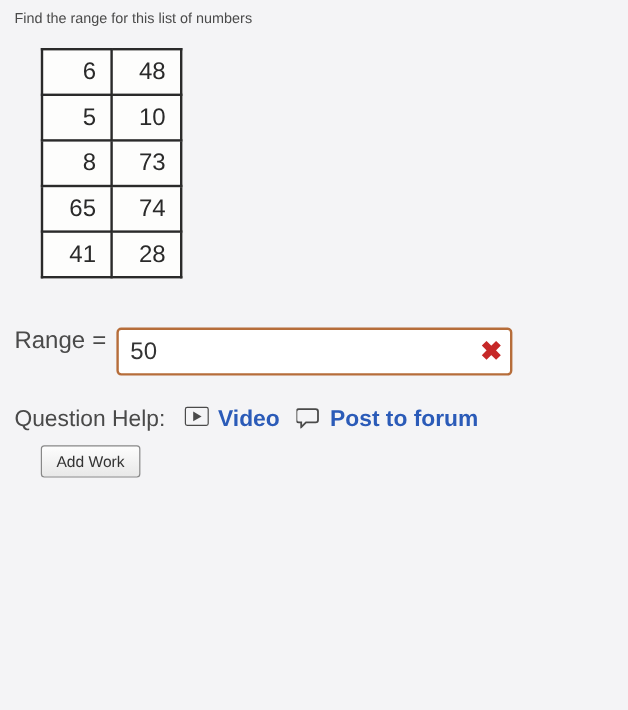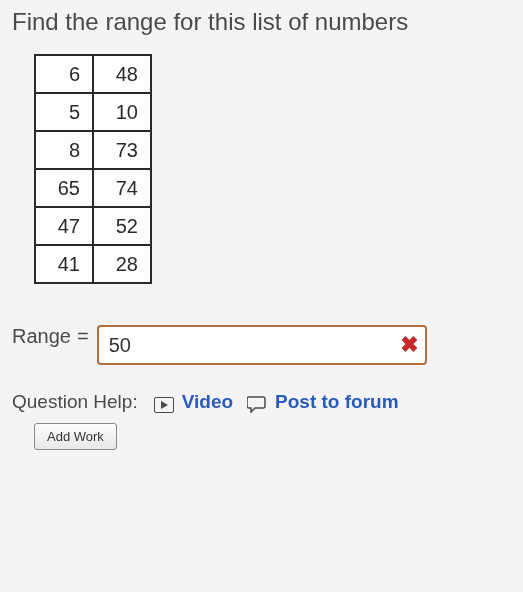--- a/index.html
+++ b/index.html
@@ -6,21 +6,21 @@
   body {
     margin: 0;
     padding: 8px 12px;
     font-family: Verdana, Geneva, sans-serif;
     background: #f4f4f6;
     color: #333;
     width: 523px;
     height: 592px;
   }
   .question-text {
-    font-size: 24px;
+    font-size: 12px;
     color: #4a4a4a;
     margin-bottom: 18px;
   }
   .num-table {
     margin-left: 22px;
     border-collapse: collapse;
     background: #fefefe;
   }
   .num-table td {
     border: 2px solid #2a2a2a;
@@ -70,21 +70,21 @@
     color: #c62828;
     font-weight: bold;
     font-size: 22px;
     pointer-events: none;
   }
   .help-row {
     margin-top: 26px;
     font-size: 19px;
     color: #4a4a4a;
     display: flex;
-    align-items: flex-end;
+    align-items: flex-start;
     flex-wrap: wrap;
     gap: 6px;
   }
   .video-icon {
     display: inline-flex;
     align-items: center;
     justify-content: center;
     width: 20px;
     height: 16px;
     border: 1.5px solid #4a4a4a;
@@ -135,24 +135,20 @@
     </tr>
     <tr>
       <td>8</td>
       <td>73</td>
     </tr>
     <tr>
       <td>65</td>
       <td>74</td>
     </tr>
     <tr>
-      <td>47</td>
-      <td>52</td>
-    </tr>
-    <tr>
       <td>41</td>
       <td>28</td>
     </tr>
   </tbody>
 </table>
 
 <div class="answer-row">
   <span class="answer-label">Range</span>
   <span class="answer-eq">=</span>
   <span class="answer-input-wrap">

